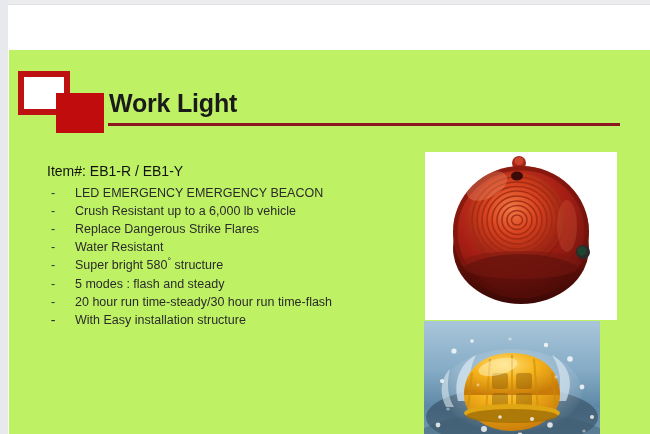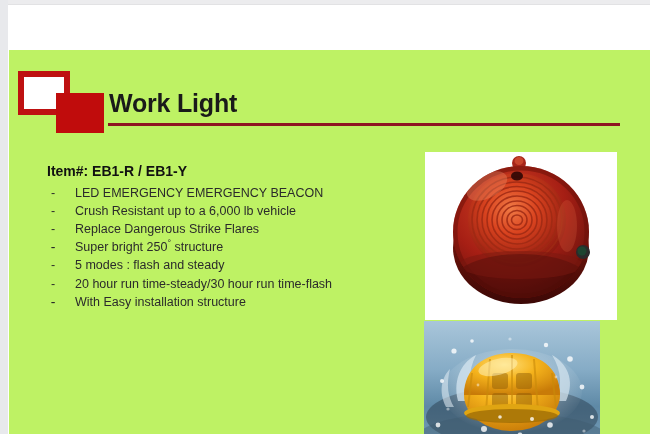--- a/index.html
+++ b/index.html
@@ -83,21 +83,21 @@
   }
 
   
   #spec-block {
     position: absolute;
     left: 38px; top: 113px;
     width: 370px;
   }
   .item-number {
     font-size: 14px;
-    font-weight: bold;
+    font-weight: normal;
     color: #111111;
     margin: 0 0 3px 0;
     line-height: 1.25;
     white-space: nowrap;
   }
   ul.feature-list {
     list-style: none;
     margin: 0;
     padding: 0;
   }
@@ -170,24 +170,25 @@
       <li>
         <span class="dash-bullet">-</span>
         <span class="feature-text">Crush Resistant up to a 6,000 lb vehicle</span>
       </li>
       <li>
         <span class="dash-bullet">-</span>
         <span class="feature-text">Replace Dangerous Strike Flares</span>
       </li>
       <li>
         <span class="dash-bullet">-</span>
-      </li>
-      <li>
-        <span class="dash-bullet">-</span>
-        <span class="feature-text"><span>Super bright 250</span><span class="deg">°</span><span> structure</span></span>
+        <span class="feature-text">Water Resistant</span>
+      </li>
+      <li>
+        <span class="dash-bullet">-</span>
+        <span class="feature-text"><span>Super bright 580</span><span class="deg">°</span><span> structure</span></span>
       </li>
       <li>
         <span class="dash-bullet">-</span>
         <span class="feature-text">5 modes : flash and steady</span>
       </li>
       <li>
         <span class="dash-bullet">-</span>
         <span class="feature-text">20 hour run time-steady/30 hour run time-flash</span>
       </li>
       <li>

